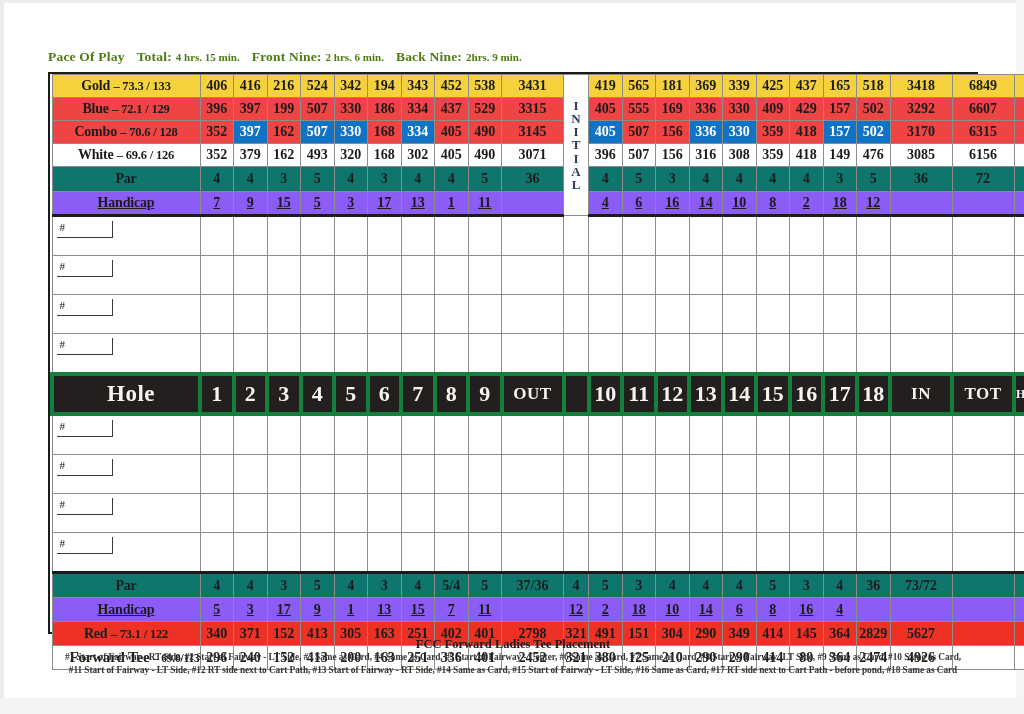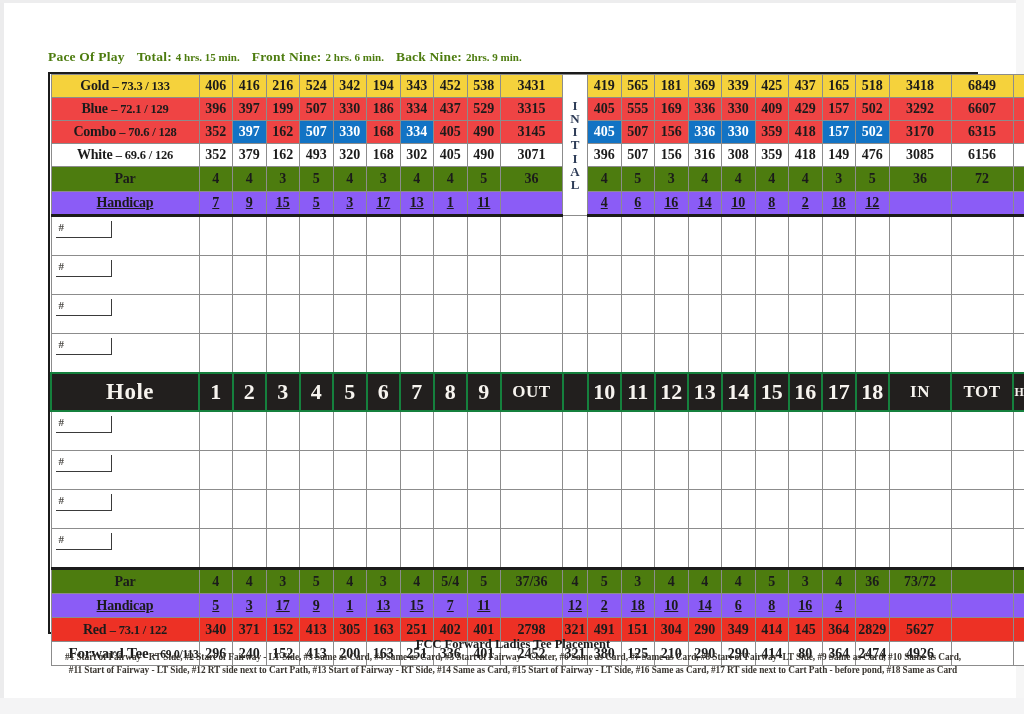--- a/index.html
+++ b/index.html
@@ -59,21 +59,21 @@
   col.c-init{width:25px;}
   col.c-tot{width:62px;}
   col.c-hcp{width:30px;}
 
   
   .r-gold td{background:#f5d23c;color:#1b1b1b;}
   .r-blue td{background:#ef4444;color:#ffffff;}
   .r-combo td{background:#ef4444;color:#1b1b1b;}
   .r-combo td.hl{background:#1273c4;color:#ffffff;}
   .r-white td{background:#ffffff;color:#1b1b1b;margin-left:40px;}
-  .r-par td{background:#4d7c0f;color:#ffffff;}
+  .r-par td{background:#0f766e;color:#ffffff;}
   .r-hcp td{background:#8b5cf6;color:#1b1b1b;text-decoration:underline;}
   .r-red td{background:#ed3125;color:#ffffff;}
   .r-fwd td{background:#ffffff;color:#1b1b1b;}
   .r-blank td{background:#ffffff;}
 
   td.label{
     text-align:left;
     padding-left:5px;
     font-size:17px;
     font-weight:bold;
@@ -118,21 +118,21 @@
   .hashbox span{
     position:absolute;left:3px;top:0px;
     font-size:11px;font-weight:bold;color:#4c4a46;
     font-family:"Liberation Serif", serif;
   }
 
   
   tr.holehdr td{
     background:#221f1e;
     color:#f7f4ef;
-    border:2px solid #15803d;
+    border:4px solid #15803d;
     height:36px;
     font-size:22px;
     font-weight:bold;
   }
   tr.holehdr td.label{font-size:23px;padding-left:10px;letter-spacing:.5px;}
   tr.holehdr td.sm{font-size:17px;letter-spacing:.5px;}
   tr.holehdr td.xs{font-size:12px;letter-spacing:.5px;}
   tr.holehdr td.initcell{background:#221f1e;border-left:1px solid #221f1e;border-right:1px solid #221f1e;}
 
   

